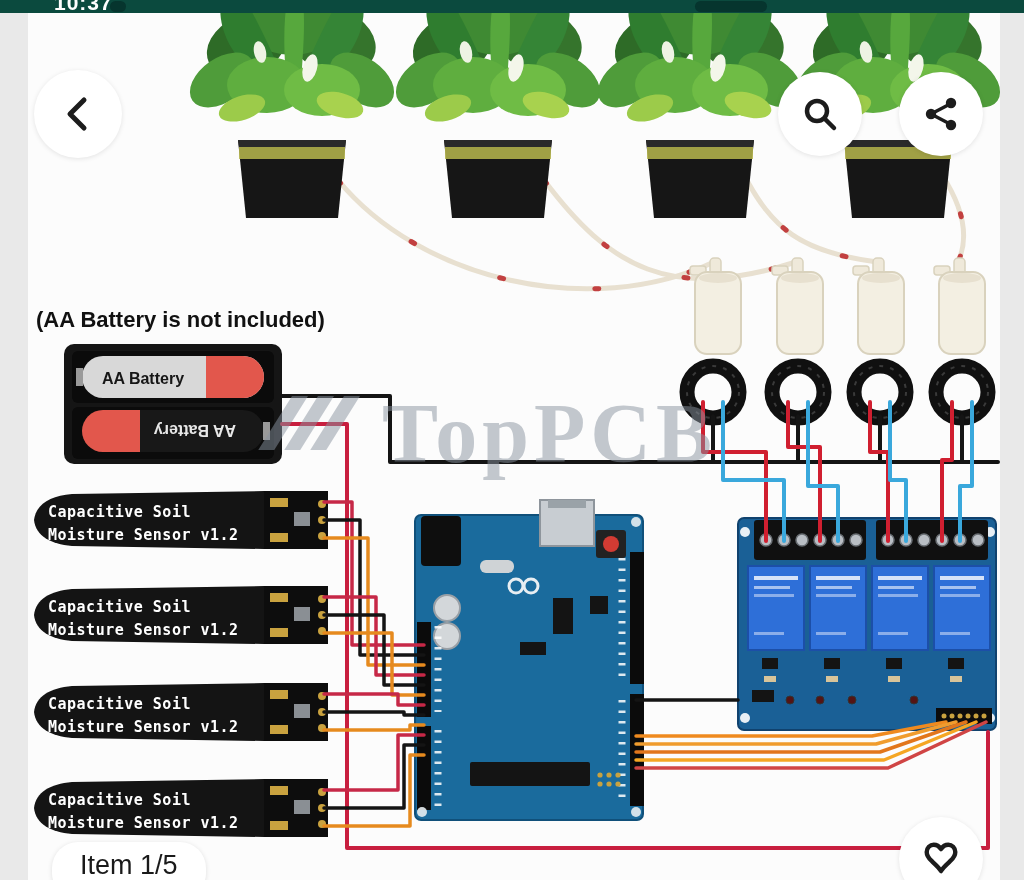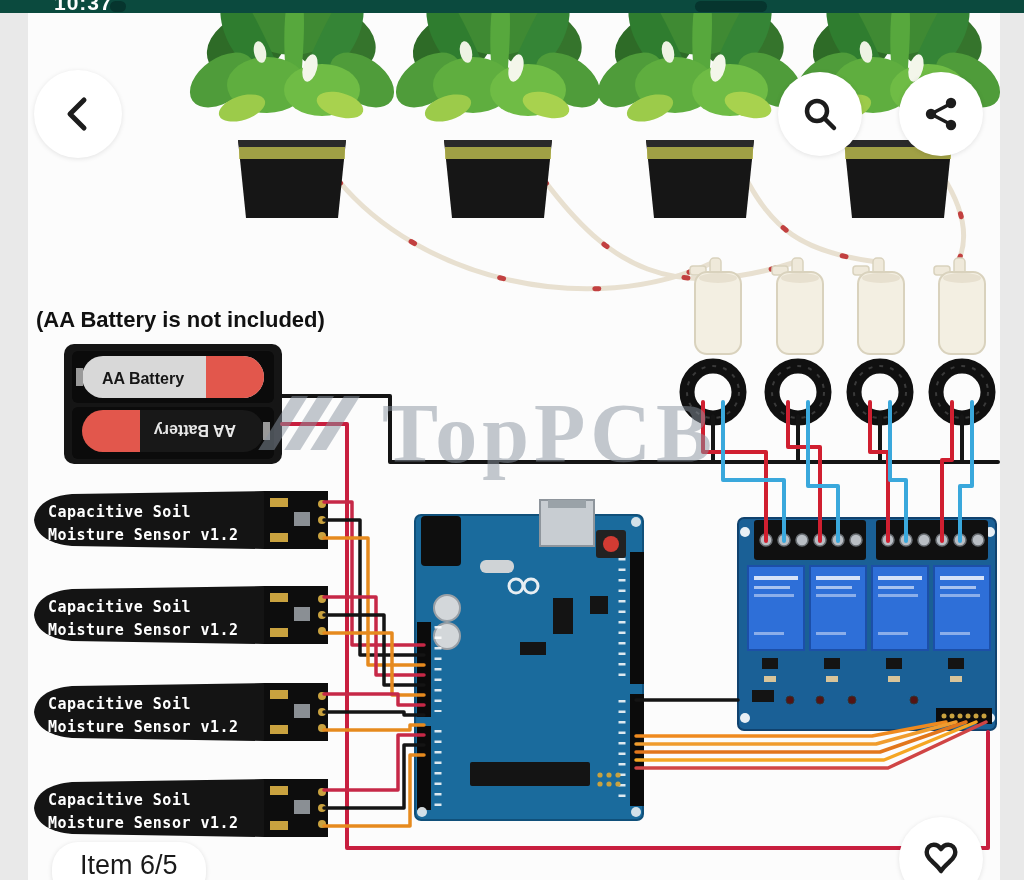--- a/index.html
+++ b/index.html
@@ -328,16 +328,16 @@
 
   <button class="circle-btn heart">
     <svg width="44" height="44" viewBox="-20 -20 40 40">
       <path d="M0,11 C-1.5,8 -5,5 -8.5,1.8 C-11.5,-1 -13,-3.6 -13,-6.4 C-13,-10.3 -10,-13 -6.6,-13
                C-4,-13 -1.6,-11.5 0,-9 C1.6,-11.5 4,-13 6.6,-13 C10,-13 13,-10.3 13,-6.4
                C13,-3.6 11.5,-1 8.5,1.8 C5,5 1.5,8 0,11 Z" fill="none" stroke="#1c1c1c" stroke-width="4" stroke-linejoin="round"></path>
     </svg>
   </button>
 
   <div class="item-pill">
-    <span>Item 6/5</span>
+    <span>Item 1/5</span>
   </div>
 
 </div>
 
 </body></html>

